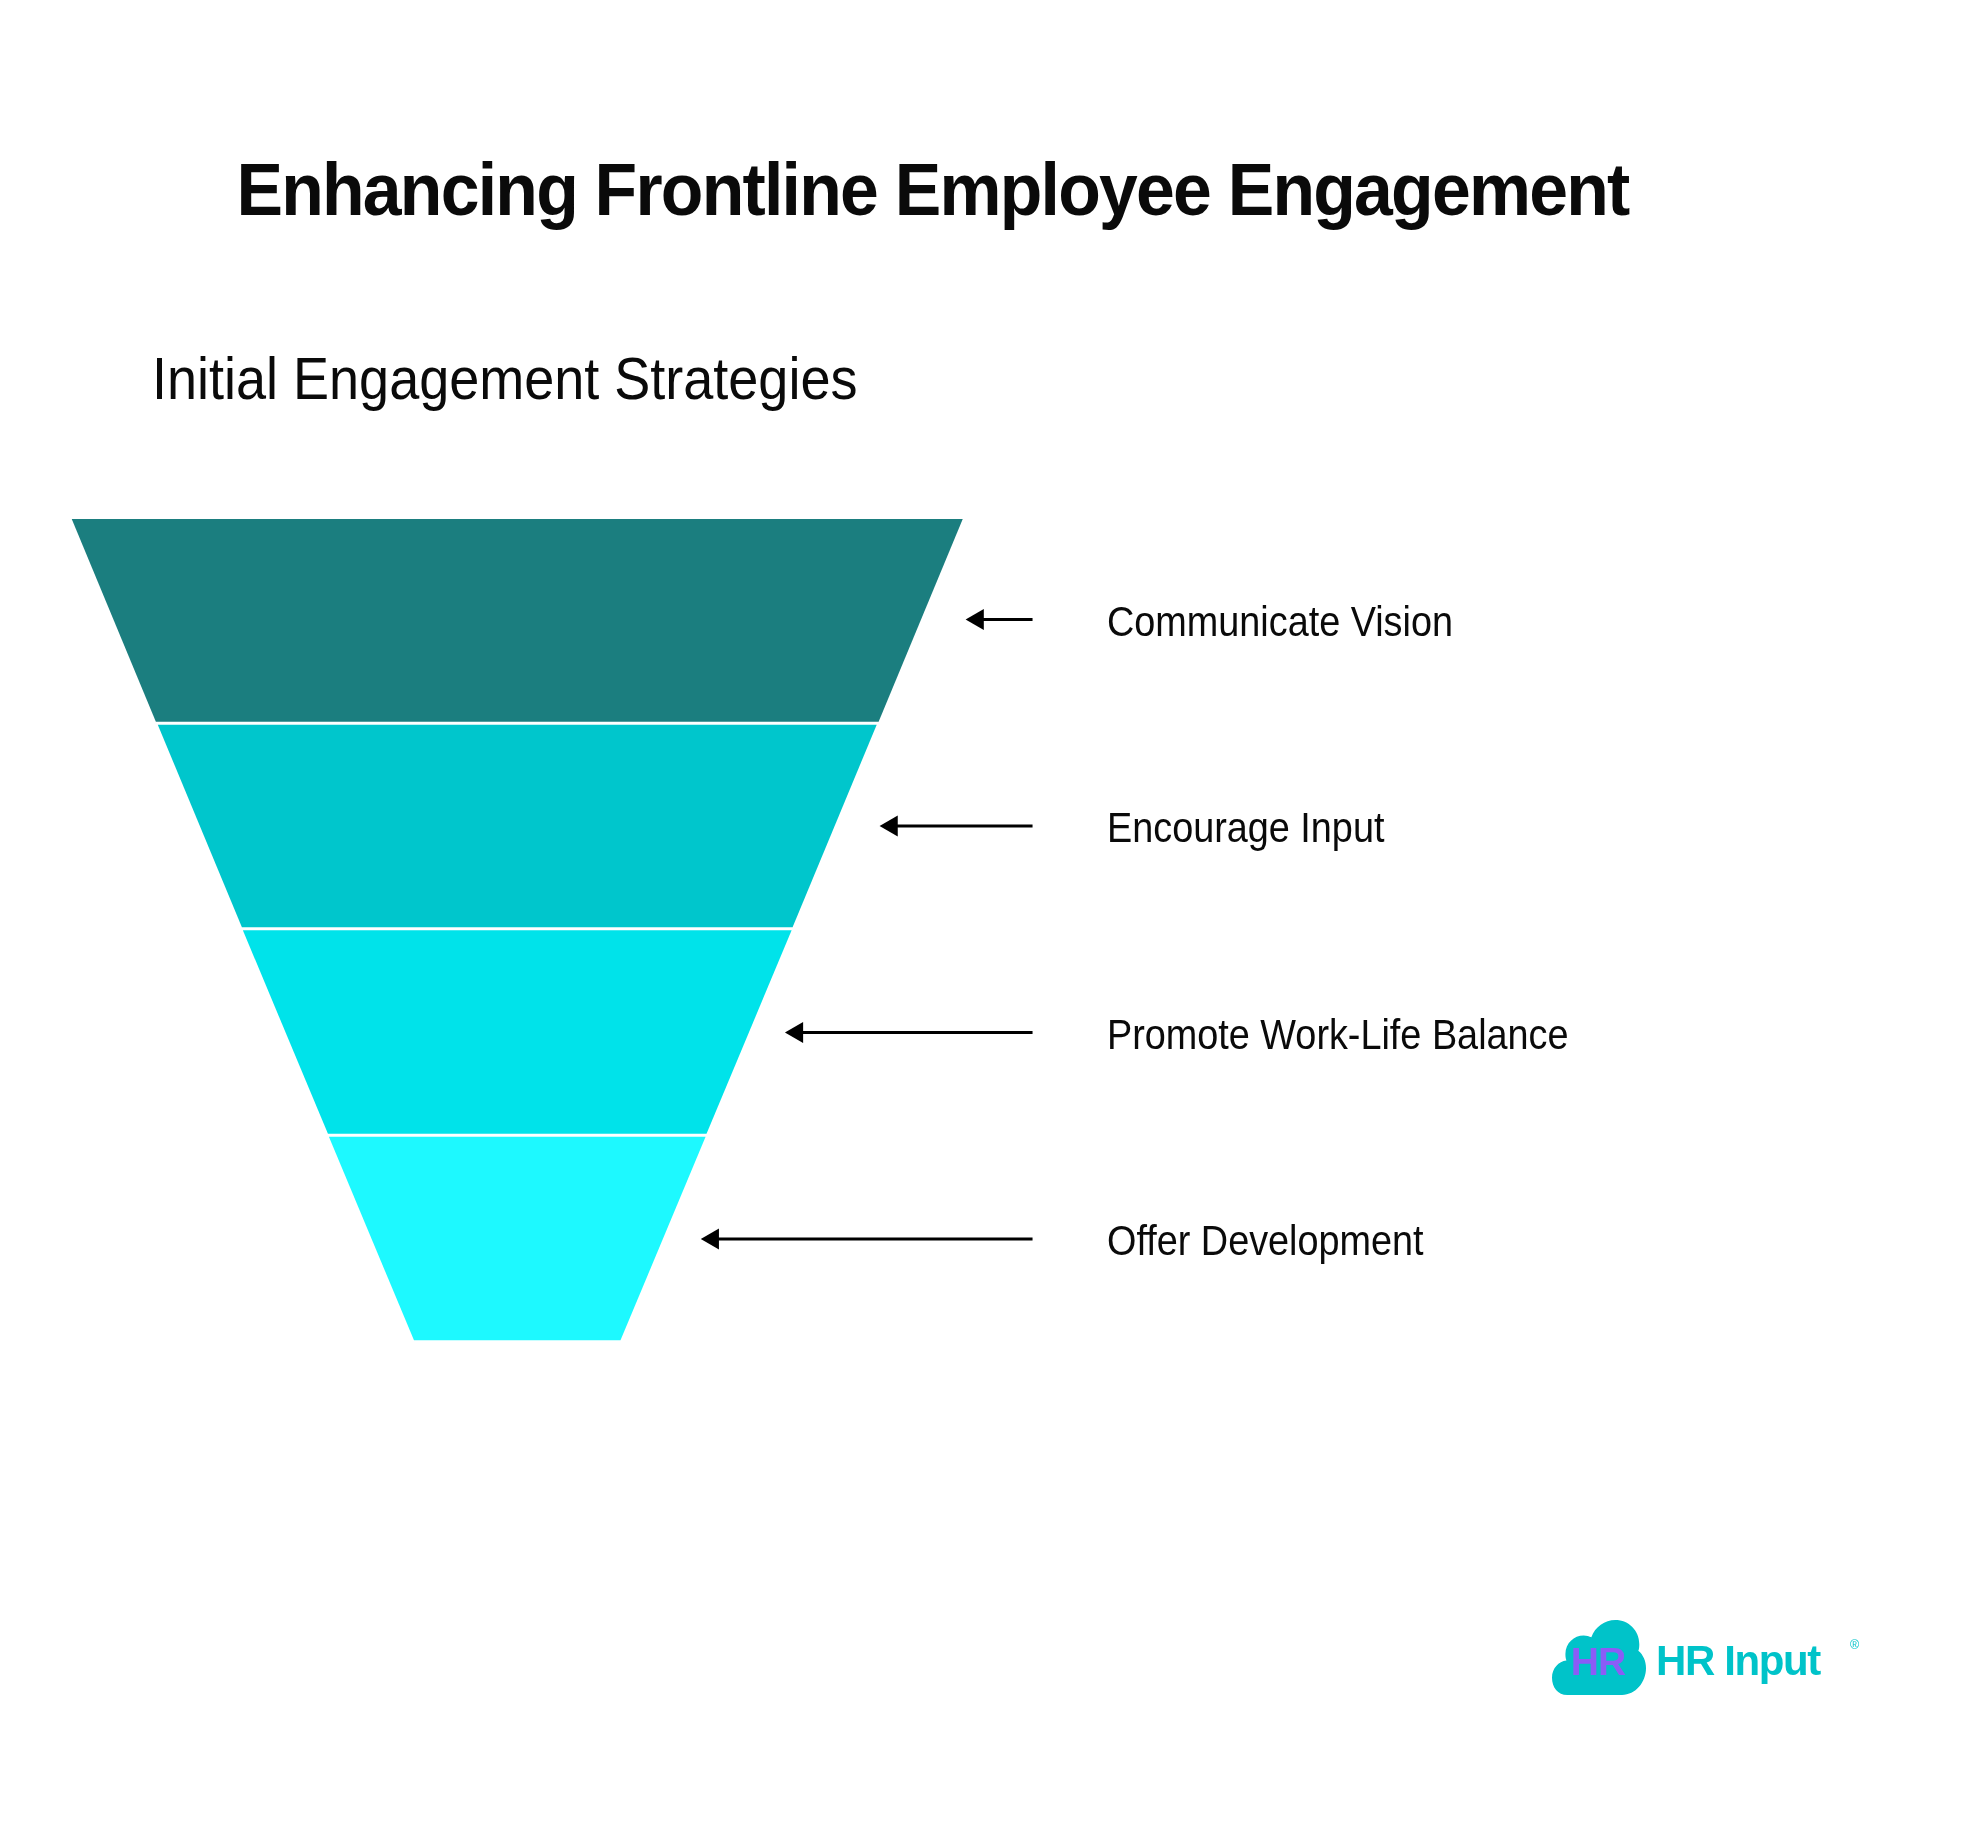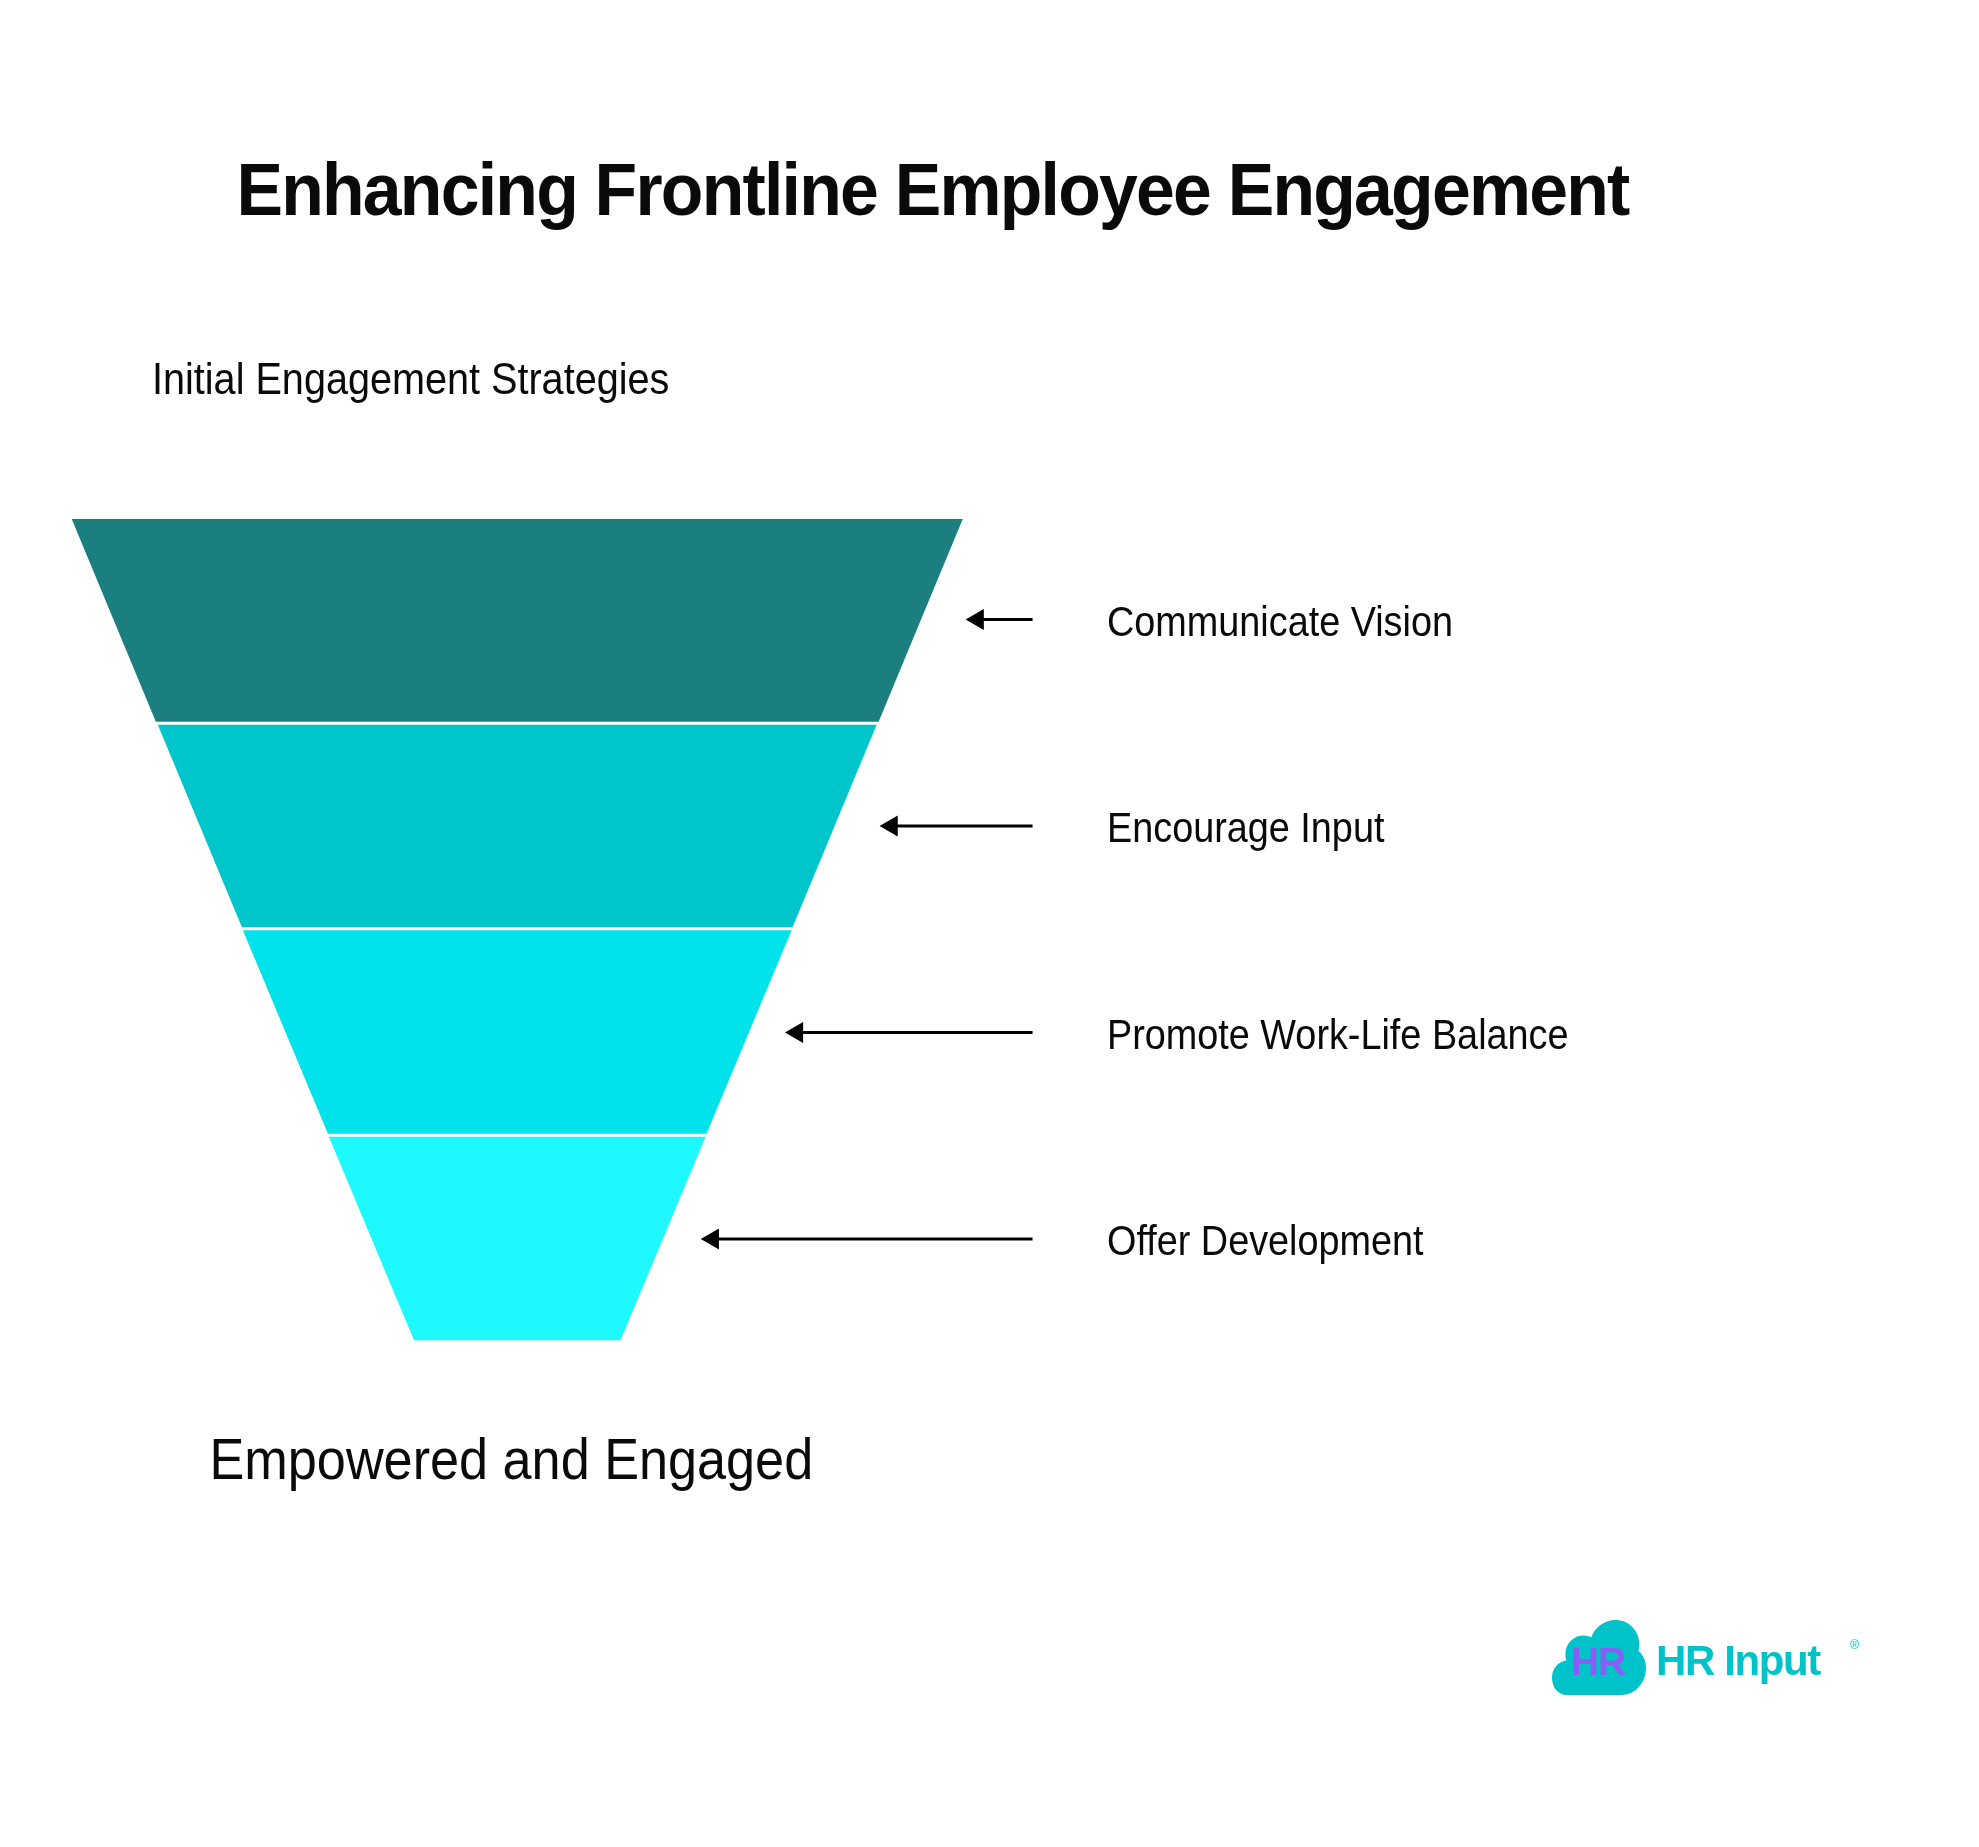--- a/index.html
+++ b/index.html
@@ -5,21 +5,21 @@
   html, body { margin: 0; padding: 0; background: #ffffff; }
   body { width: 1980px; height: 1848px; position: relative; overflow: hidden; font-family: "Liberation Sans", sans-serif; color: #0a0a0a; }
   .abs { position: absolute; white-space: nowrap; }
   #title {
     left: 0; width: 1864px; top: 143px; text-align: center;
     font-family: "Liberation Sans", sans-serif; font-weight: 700; font-size: 75px; line-height: 92px;
     letter-spacing: -1.9px;
   }
   #title span { display: inline-block; transform: scaleX(0.93); transform-origin: center; }
   #top-label {
-    left: 152px; top: 341px; font-size: 44px; line-height: 76px;
+    left: 152px; top: 341px; font-size: 60px; line-height: 76px;
   }
   #top-label span, .side-label span, #bottom-label span { display: inline-block; transform-origin: left center; }
   #top-label span { transform: scaleX(0.9); }
   .side-label { left: 1107px; font-size: 42px; line-height: 73px; }
   .side-label span { transform: scaleX(0.9); }
   #bottom-label {
     left: 129px; width: 765px; top: 1424px; text-align: center;
     font-size: 58px; line-height: 69px; white-space: normal;
   }
   #bottom-label .line { display: block; }
@@ -61,21 +61,20 @@
       <polygon points="733,1296 752,1285 752,1307" fill="#000000"></polygon>
     </g>
 </svg>
 
 <div class="abs side-label" style="top:585px;"><span>Communicate Vision</span></div>
 <div class="abs side-label" style="top:791px;"><span>Encourage Input</span></div>
 <div class="abs side-label" style="top:998px;"><span>Promote Work-Life Balance</span></div>
 <div class="abs side-label" style="top:1204px;"><span>Offer Development</span></div>
 
 <div id="bottom-label" class="abs">
-  <div class="line"><span>Empowered and Engaged</span></div>
 </div>
 
 <div id="logo">
   <svg id="logo-cloud" viewBox="0 0 98 78">
     <path fill="#00C3C9" d="M16 78 C6 78 0 70 0 60 C0 50 7 43 15 42 C14 39 14 37 14 35 C14 24 23 16 33 16 C36 16 39 17 41 18 C45 7 55 0 66 0 C80 0 91 11 91 25 C91 27 91 30 90 32 C95 36 98 43 98 50 C98 65 87 78 73 78 Z"></path>
   </svg>
   <div id="logo-cloud-text">HR</div>
   <div id="logo-wordmark" style="color: rgb(0, 195, 201);">HR Input</div>
   <div id="logo-reg" style="color: rgb(0, 195, 201);">®</div>
 </div>

